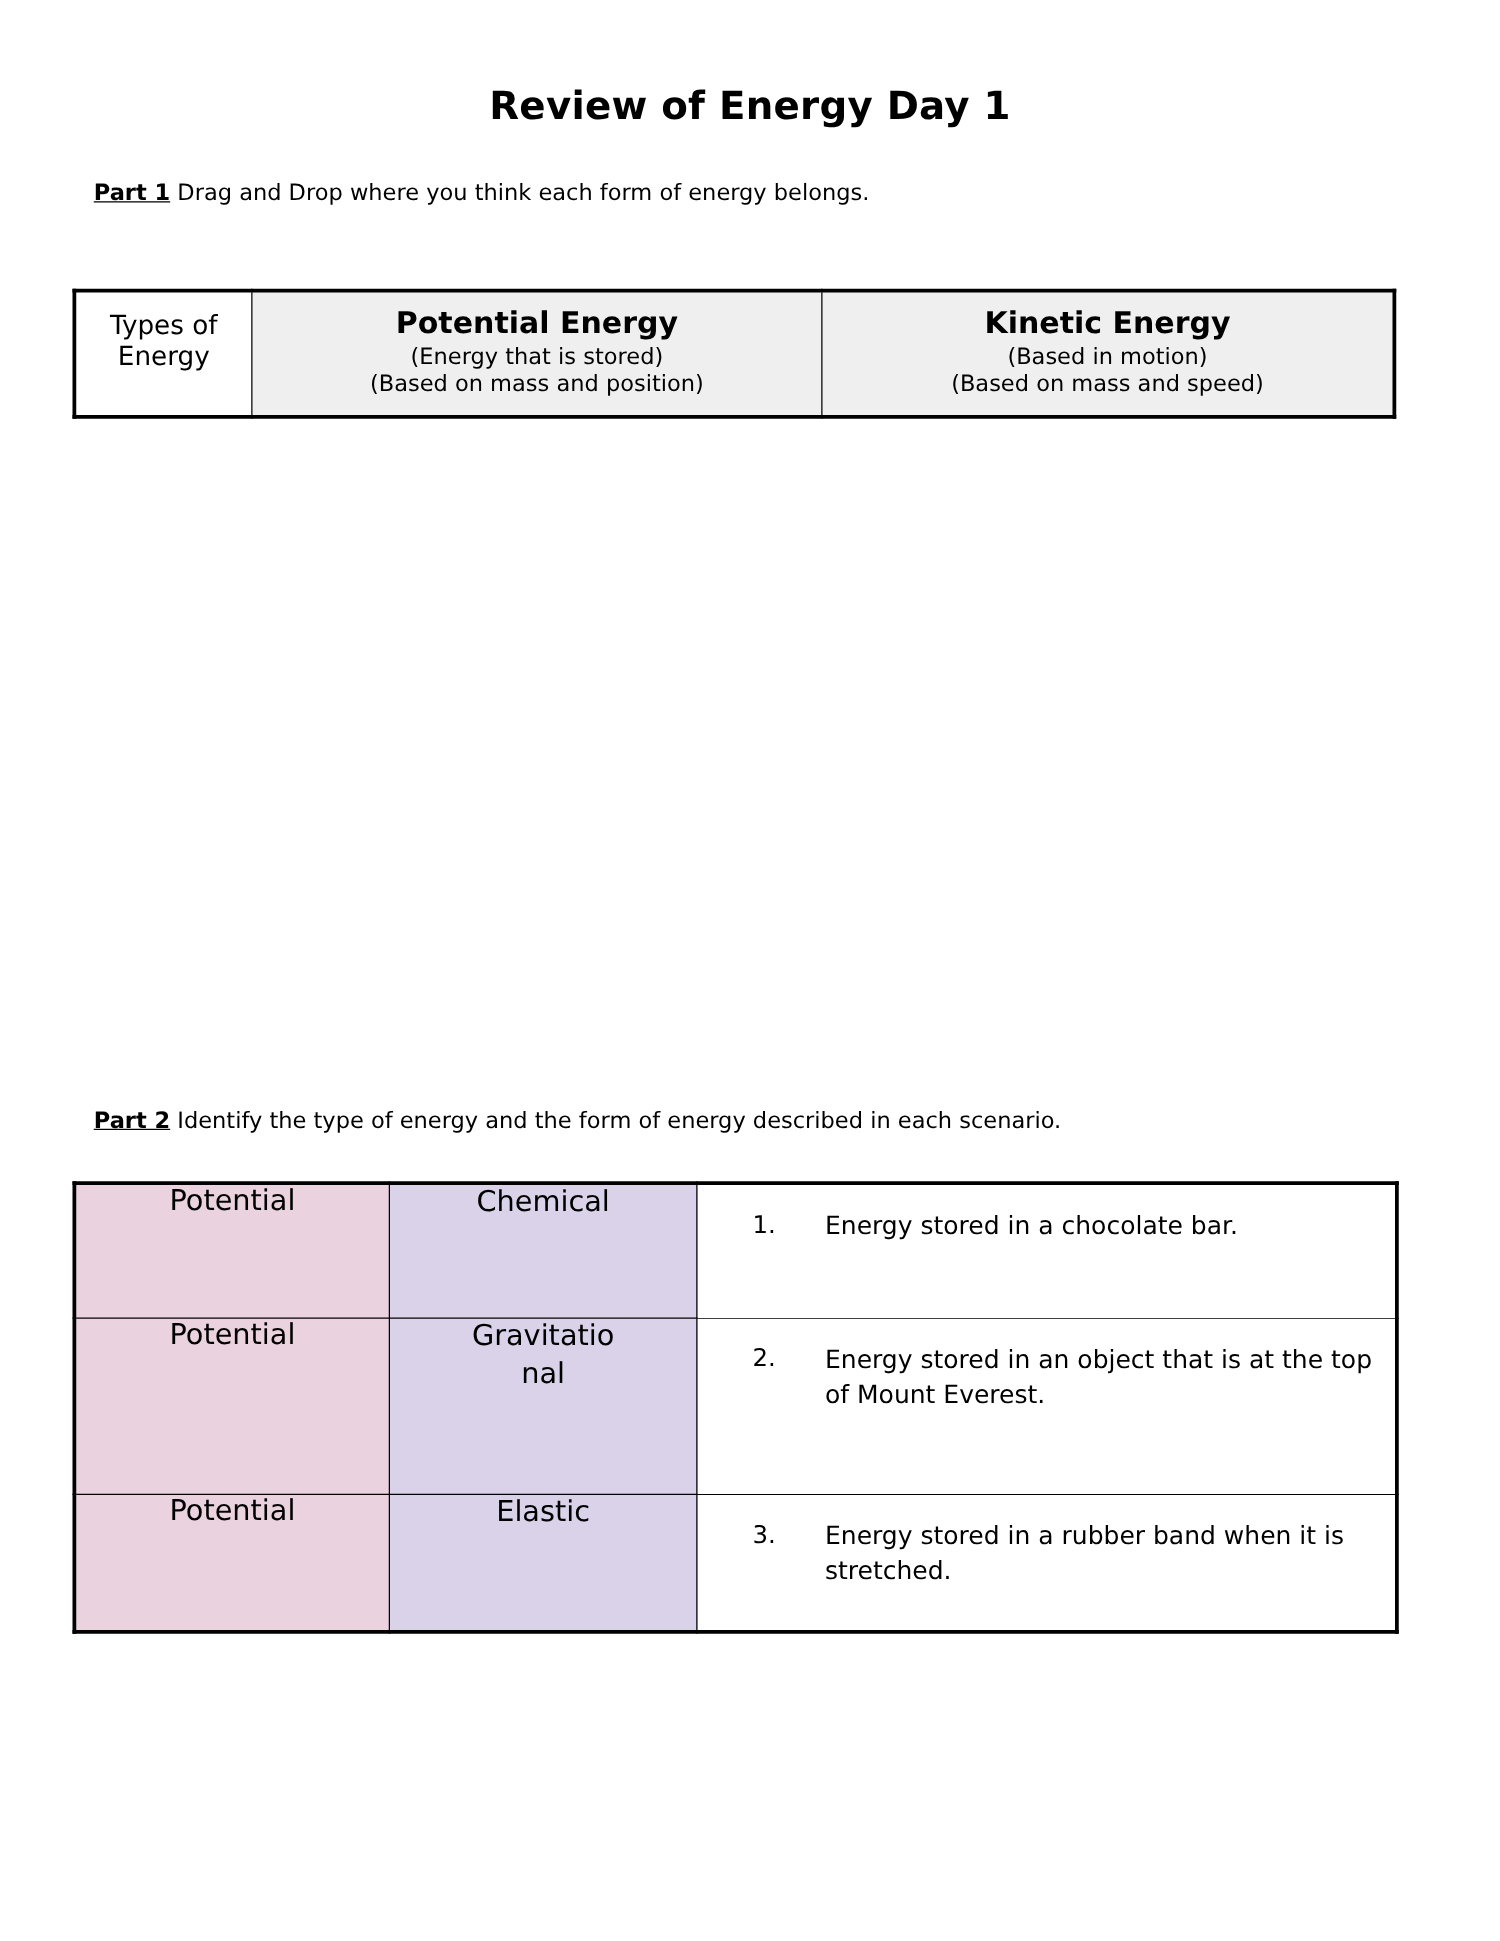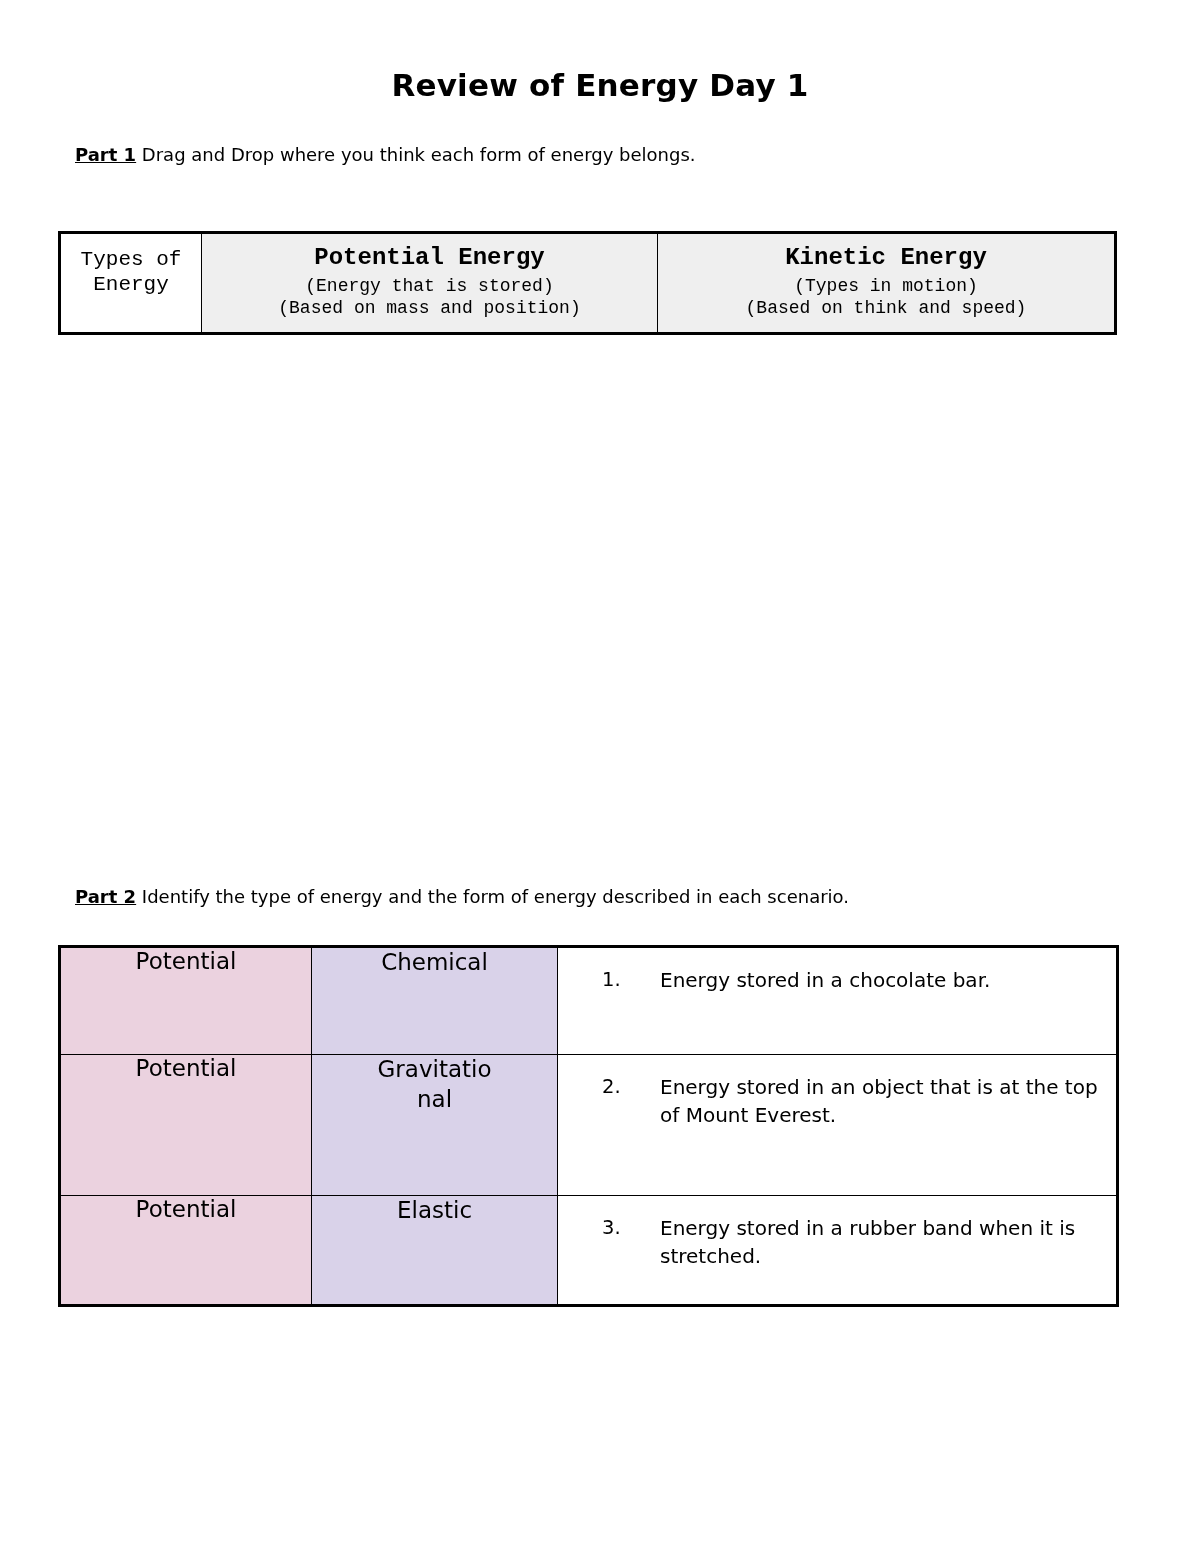--- a/index.html
+++ b/index.html
@@ -61,21 +61,21 @@
     font-weight: normal;
   }
 
   
   #table-energy {
     left: 58px;
     top: 231px;
     width: 1058px;
     border: 3px solid #000;
   }
-  #table-energy td { border: 1.8px solid #000; font-family: Liberation Mono, monospace; }
+  #table-energy td { border: 1.8px solid #000; }
 
   .col-rowlabel { width: 142px; }
   .col-potential { width: 456px; }
   .col-kinetic  { width: 458px; }
 
   .cell-rowlabel {
     background: #ffffff;
     text-align: center;
     vertical-align: top;
     font-size: 21px;
@@ -189,22 +189,22 @@
     <tr>
       <td class="cell-rowlabel" style="white-space:pre-line;">Types of
 Energy</td>
       <td class="cell-head">
         <span class="head-main">Potential Energy</span>
         <span class="head-sub">(Energy that is stored)</span>
         <span class="head-sub">(Based on mass and position)</span>
       </td>
       <td class="cell-head">
         <span class="head-main">Kinetic Energy</span>
-        <span class="head-sub">(Types in motion)</span>
-        <span class="head-sub">(Based on think and speed)</span>
+        <span class="head-sub">(Based in motion)</span>
+        <span class="head-sub">(Based on mass and speed)</span>
       </td>
     </tr>
   </tbody>
 </table>
 
 <div class="part-line" id="part2-line"><span class="part-label">Part 2</span><span class="part-rest"> Identify the type of energy and the form of energy described in each scenario.</span></div>
 
 <table class="tbl" id="table-scenarios">
   <colgroup>
     <col class="col-type">

